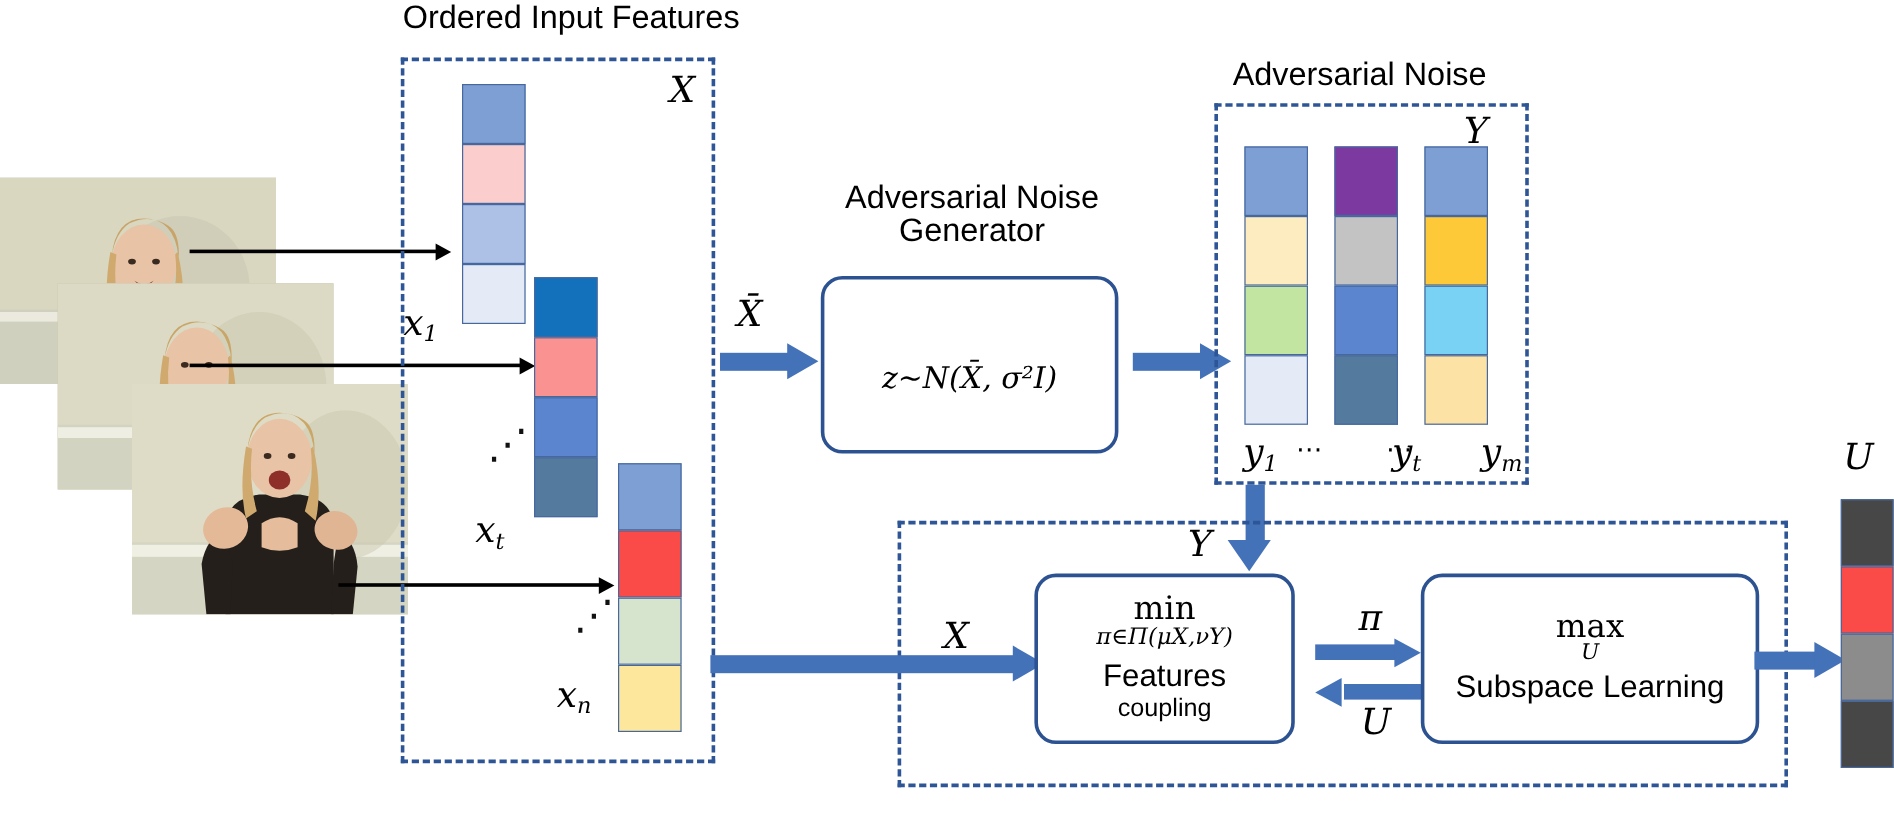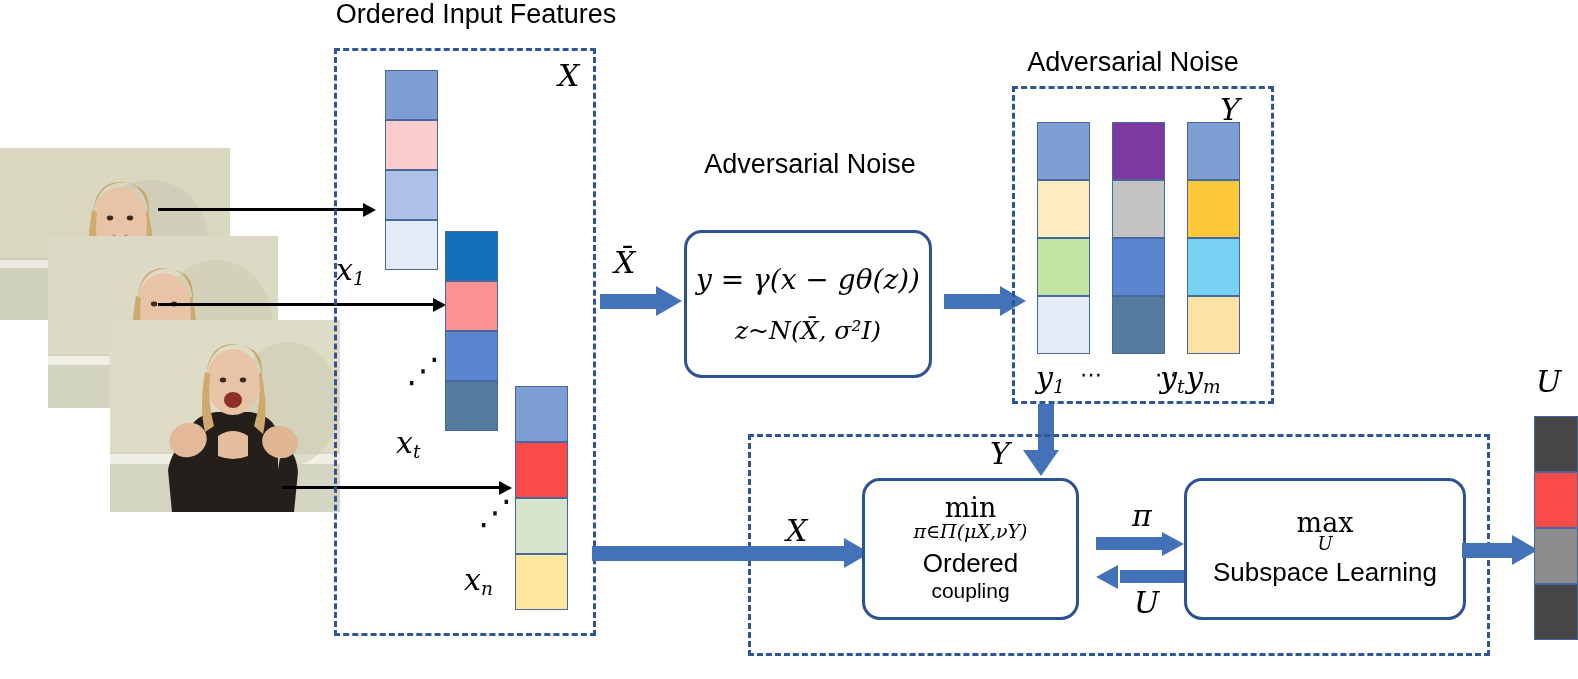--- a/index.html
+++ b/index.html
@@ -145,23 +145,23 @@
 </div>
 
 <div class="abs lbl" style="left:614px;top:245px;">X̄</div>
 <div class="barrow" style="left:600px;top:286px;width:84px;height:30px;">
   <div class="bar" style="left:0;top:8px;width:58px;height:15px;"></div>
   <div class="head" style="left:56px;top:0;border-top:15px solid transparent;border-bottom:15px solid transparent;border-left:26px solid #4472b8;"></div>
 </div>
 
 <div class="abs ttl" style="left:664px;top:150px;width:292px;">
   <div>Adversarial Noise</div>
+  <div>Generator</div>
 </div>
 <div class="abs rbox" style="left:684px;top:230px;width:248px;height:148px;">
-  <div class="math" style="font-size:28px;white-space:nowrap;">y = γ(x − gθ(z))</div>
   <div class="math" style="font-size:25px;white-space:nowrap;margin-top:20px;">z~N(X̄, σ²I)</div>
 </div>
 
 <div class="barrow" style="left:944px;top:286px;width:84px;height:30px;">
   <div class="bar" style="left:0;top:8px;width:58px;height:15px;"></div>
   <div class="head" style="left:56px;top:0;border-top:15px solid transparent;border-bottom:15px solid transparent;border-left:26px solid #4472b8;"></div>
 </div>
 
 <div class="abs ttl" style="left:1000px;top:48px;width:266px;">Adversarial Noise</div>
 <div class="abs dashbox" style="left:1012px;top:86px;width:262px;height:318px;"></div>
@@ -187,42 +187,42 @@
 </div>
 
 <div class="abs lbl" style="left:1036px;top:360px;">
   <span>y</span><span class="sub">1</span>
 </div>
 <div class="abs" style="left:1080px;top:362px;font-size:22px;font-family:'DejaVu Serif',serif;">⋯</div>
 <div class="abs lbl" style="left:1112px;top:360px;margin-left:48px;">
   <span>y</span><span class="sub">t</span>
 </div>
 <div class="abs" style="left:1155px;top:362px;font-size:22px;font-family:'DejaVu Serif',serif;">⋯</div>
-<div class="abs lbl" style="left:1186px;top:360px;">
+<div class="abs lbl" style="left:1234px;top:360px;">
   <span>y</span><span class="sub">m</span>
 </div>
 
 <div class="barrow" style="left:1020px;top:404px;width:60px;height:74px;">
   <div class="bar" style="left:18px;top:0;width:16px;height:50px;"></div>
   <div class="head" style="left:3px;top:46px;border-left:18px solid transparent;border-right:18px solid transparent;border-top:26px solid #4472b8;"></div>
 </div>
 <div class="abs lbl" style="left:990px;top:436px;">Y</div>
 
 <div class="abs dashbox" style="left:748px;top:434px;width:742px;height:222px;"></div>
 
 <div class="abs lbl" style="left:786px;top:513px;">X</div>
 <div class="barrow" style="left:592px;top:538px;width:280px;height:30px;">
   <div class="bar" style="left:0;top:8px;width:254px;height:15px;"></div>
   <div class="head" style="left:252px;top:0;border-top:15px solid transparent;border-bottom:15px solid transparent;border-left:26px solid #4472b8;"></div>
 </div>
 
 <div class="abs rbox" style="left:862px;top:478px;width:217px;height:142px;">
   <div class="mathu" style="font-size:27px;line-height:0.95;">min</div>
   <div class="math" style="font-size:19px;white-space:nowrap;">π∈Π(μX,νY)</div>
-  <div style="font-size:26px;margin-top:6px;">Ordered</div>
+  <div style="font-size:26px;margin-top:6px;">Features</div>
   <div style="font-size:21px;">coupling</div>
 </div>
 
 <div class="abs lbl" style="left:1132px;top:498px;">π</div>
 <div class="barrow" style="left:1096px;top:532px;width:92px;height:24px;">
   <div class="bar" style="left:0;top:5px;width:68px;height:13px;"></div>
   <div class="head" style="left:66px;top:0;border-top:12px solid transparent;border-bottom:12px solid transparent;border-left:22px solid #4472b8;"></div>
 </div>
 
 <div class="barrow" style="left:1096px;top:565px;width:92px;height:24px;">

